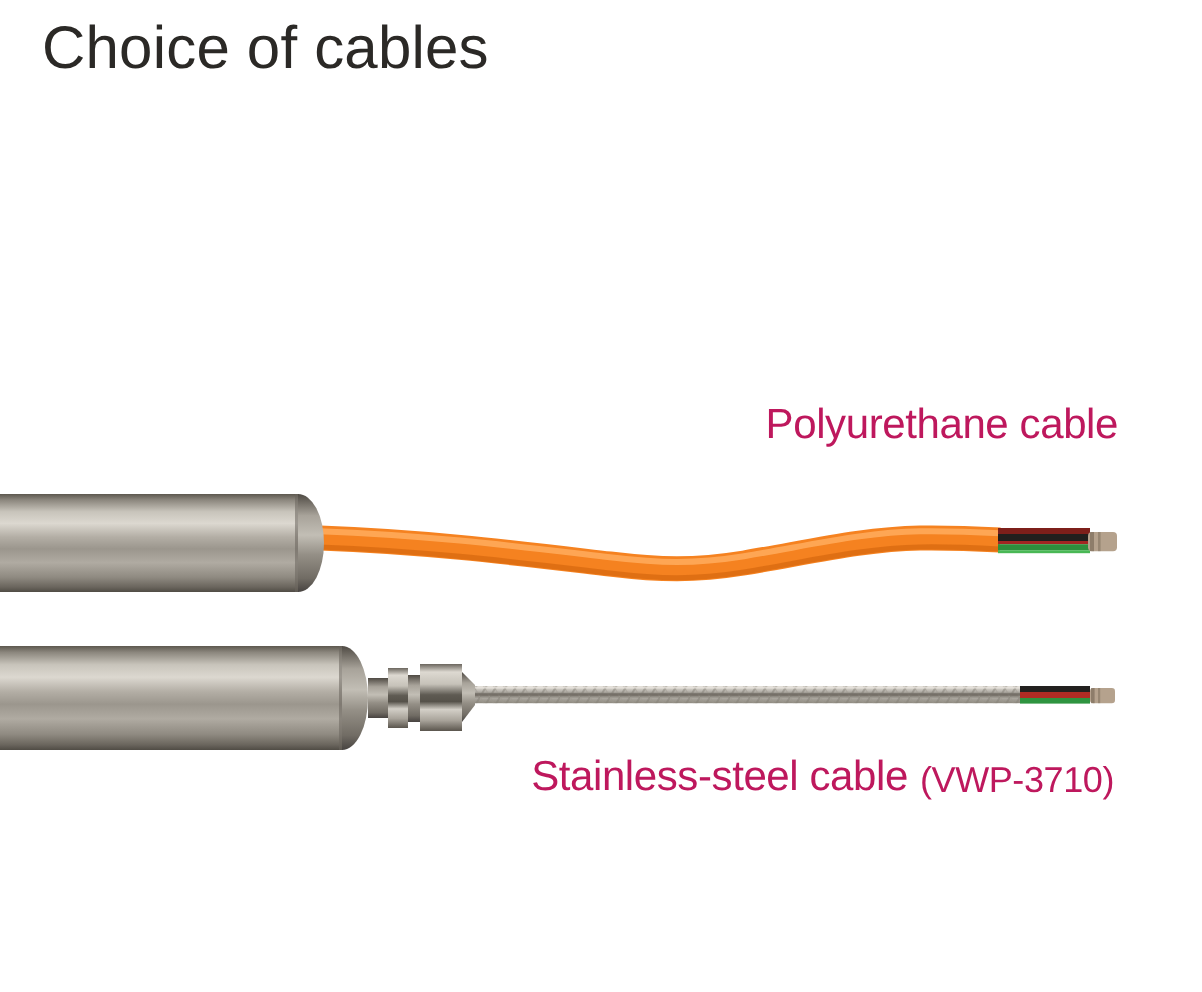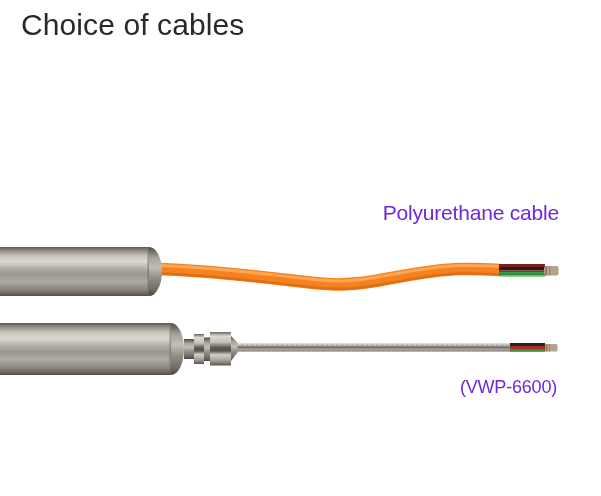--- a/index.html
+++ b/index.html
@@ -7,21 +7,21 @@
     width:601px;height:496px;position:relative;overflow:hidden;
     background:#ffffff;
     font-family:"Liberation Sans", sans-serif;
   }
   .page-title{
     position:absolute;left:21px;top:8px;
     font-size:30px;font-weight:400;color:#2b2926;letter-spacing:0.1px;
   }
   .cable-label{
     position:absolute;display:flex;align-items:flex-end;gap:6px;
-    color:#6d28d9;white-space:nowrap;
+    color:#be185d;white-space:nowrap;
   }
   .cable-label .name{font-size:21px;font-weight:400;letter-spacing:-0.2px;}
   .cable-label .code{font-size:18px;font-weight:400;letter-spacing:-0.2px;}
   .label-poly{top:201px;right:42px;}
   .label-steel{top:377px;right:44px;}
   svg.illustration{position:absolute;left:0;top:0;}
 </style>
 </head>
 <body>
 
@@ -130,14 +130,15 @@
       <path d="M231,336 L237.5,342.5 L237.5,352.5 L231,361 Z" fill="url(#capV)"></path>
     </g>
   </g>
 </svg>
 
 <div class="cable-label label-poly">
   <span class="name">Polyurethane cable</span>
 </div>
 
 <div class="cable-label label-steel">
-  <span class="code">(VWP-6600)</span>
+  <span class="name">Stainless-steel cable</span>
+  <span class="code">(VWP-3710)</span>
 </div>
 
 </body></html>

